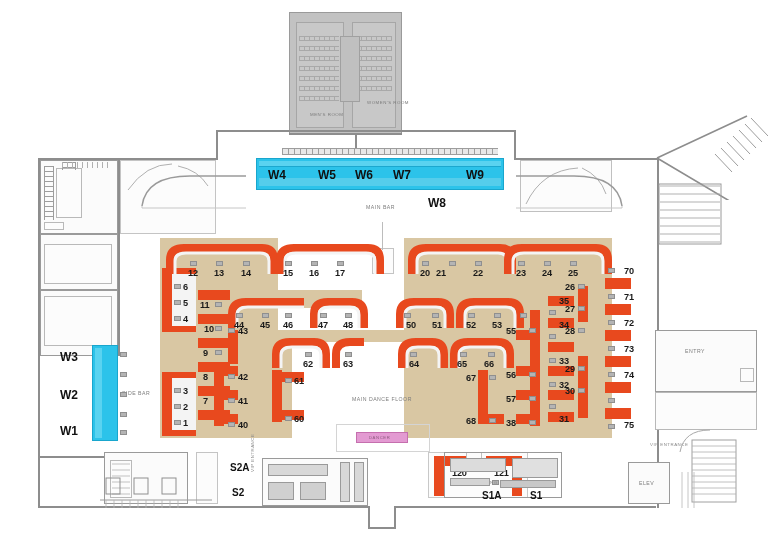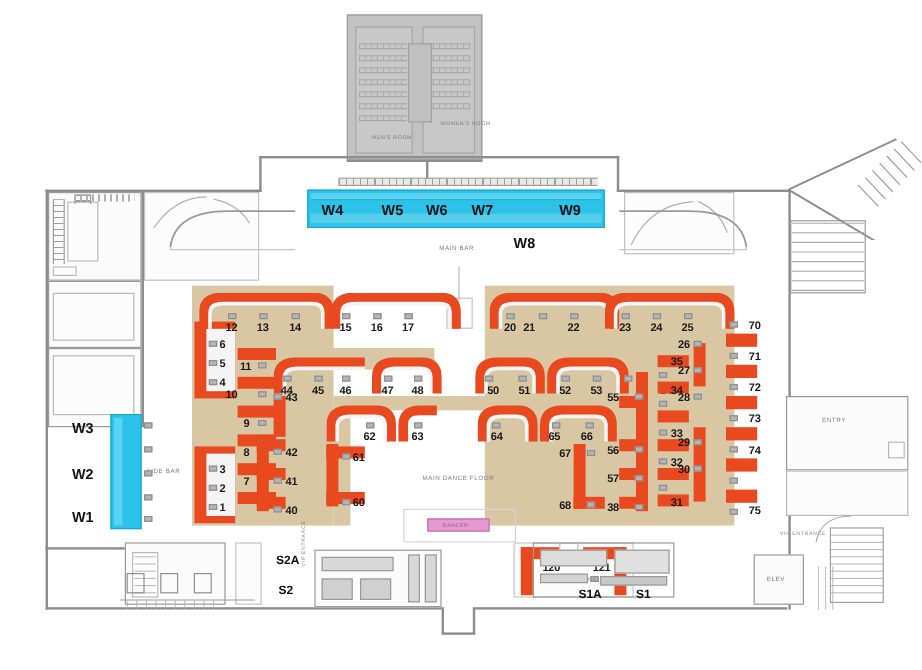--- a/index.html
+++ b/index.html
@@ -309,21 +309,21 @@
   <div class="booth" style="left:198px; top:338px; width:32px; height:10px;"></div>
   <div class="booth" style="left:198px; top:362px; width:32px; height:10px;"></div>
   <div class="booth" style="left:198px; top:386px; width:32px; height:10px;"></div>
   <div class="booth" style="left:198px; top:410px; width:32px; height:10px;"></div>
   <div class="tdot" style="left:215px; top:302px;"></div>
   <div class="tdot" style="left:215px; top:326px;"></div>
   <div class="tdot" style="left:215px; top:350px;"></div>
   <div class="tdot" style="left:215px; top:374px;"></div>
   <div class="tdot" style="left:215px; top:398px;"></div>
   <div class="tnum" style="left:200px; top:300px;">11</div>
-  <div class="tnum" style="left:188px; top:324px;">10</div>
+  <div class="tnum" style="left:204px; top:324px;">10</div>
   <div class="tnum" style="left:203px; top:348px;">9</div>
   <div class="tnum" style="left:203px; top:372px;">8</div>
   <div class="tnum" style="left:203px; top:396px;">7</div>
 
   <svg style="position:absolute; left:166px; top:244px; width:112px; height:32px;">
     <path d="M4,30 L4,16 Q4,4 18,4 L96,4 Q108,4 108,16 L108,30" fill="none" stroke="#e8491e" stroke-width="8"></path>
     <path d="M9,30 L9,17 Q9,9 20,9 L94,9 Q103,9 103,17 L103,30" fill="none" stroke="#f4f4f4" stroke-width="3"></path>
   </svg>
   <svg style="position:absolute; left:276px; top:244px; width:110px; height:32px;">
     <path d="M4,30 L4,16 Q4,4 18,4 L92,4 Q104,4 104,16 L104,30" fill="none" stroke="#e8491e" stroke-width="8"></path>

